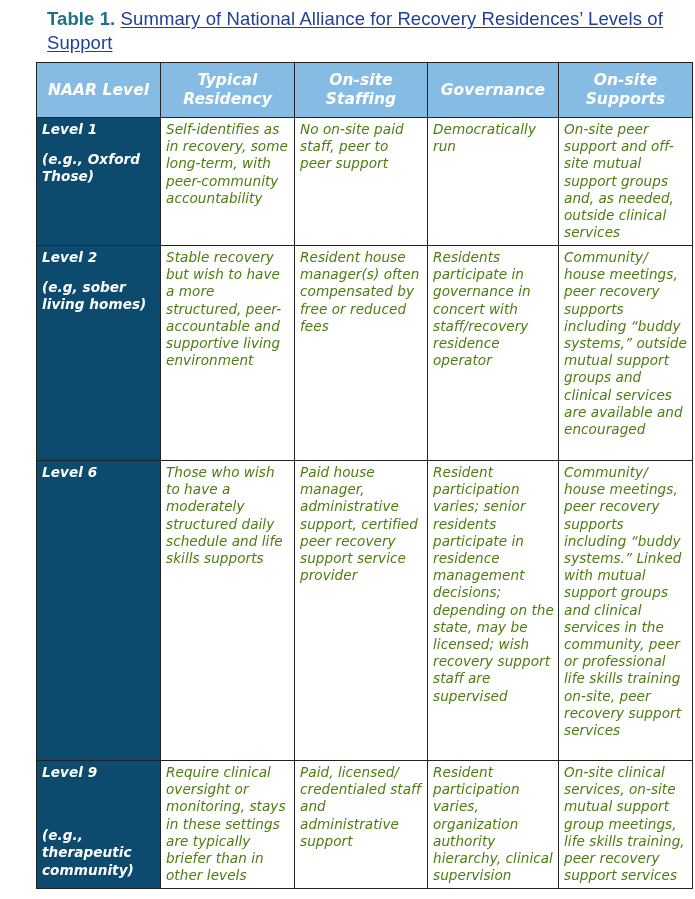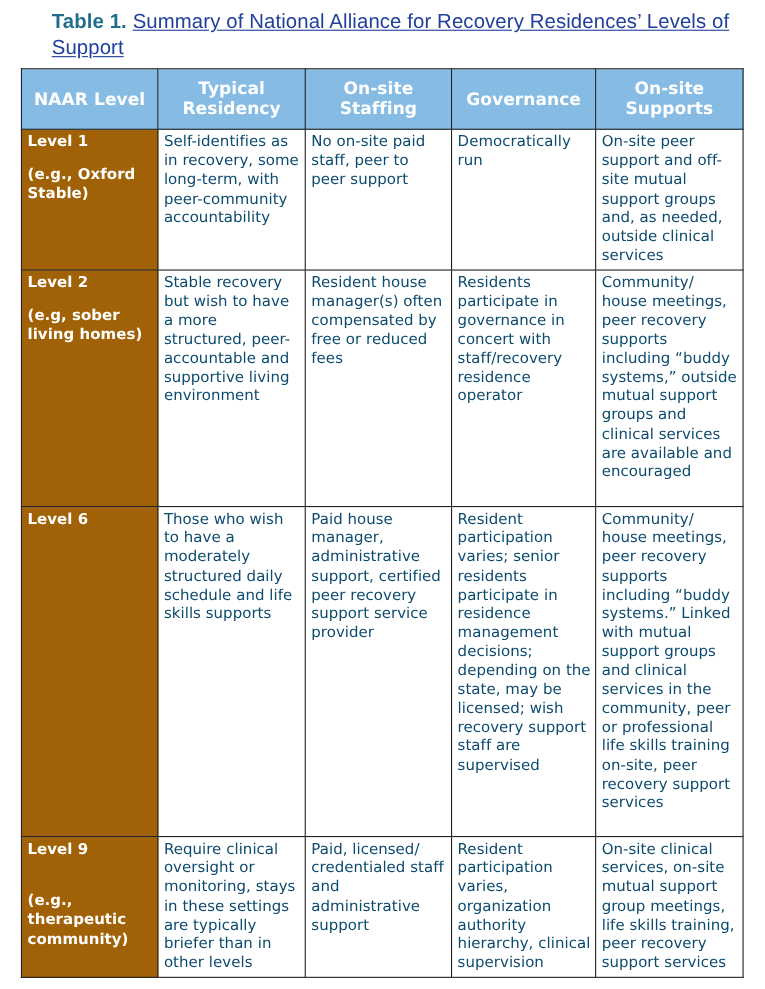--- a/index.html
+++ b/index.html
@@ -7,43 +7,44 @@
          font-family: "DejaVu Sans", "Liberation Sans", sans-serif; }
   .title {
     position: absolute; left: 19px; top: 7px; width: 640px;
     font-family: "Liberation Sans", sans-serif;
     font-size: 18.5px; line-height: 24px; color: #1f6f8b;
     font-weight: normal; letter-spacing: 0.1px; margin-left: 28px;
   }
   .title .label { font-weight: bold; }
   .title .link { text-decoration: underline; text-decoration-color: #1f3f9a; color: #1f3f9a; text-underline-offset: 2px; }
   table {
-    position: absolute; left: 19px; top: 62px;
+    position: absolute; left: 36px; top: 62px;
     border-collapse: collapse; table-layout: fixed;
     width: 656px;
+    font-style: italic;
   }
   th, td {
     border: 1.5px solid #222222;
     vertical-align: top;
     padding: 3px 4px 2px 5px;
-    font-size: 13.6px; line-height: 17.2px; color: #0c4a6e;
+    font-size: 13.6px; line-height: 17.2px; color: #4d7c0f;
     letter-spacing: 0.05px;
   }
   th {
     background: #86bce3; color: #ffffff;
     font-weight: bold; vertical-align: middle; text-align: center;
     font-size: 15.5px; line-height: 19px; padding: 6px 3px;
     height: 42px;
   }
   td.level {
-    background: #a16207; color: #ffffff; font-weight: bold;
+    background: #0c4a6e; color: #ffffff; font-weight: bold;
     font-size: 13.6px; line-height: 17.2px;
   }
   td.level .lvl-sub { display: block; margin-top: 13px; }
-  td.level.l4 .lvl-sub { margin-top: 30px; }
+  td.level.l4 .lvl-sub { margin-top: 46px; }
   tr.r1 td { height: 122px; }
   tr.r2 td { height: 209px; margin-left: 47px; }
   tr.r3 td { height: 294px; }
   tr.r4 td { height: 122px; }
 </style>
 </head>
 <body>
 
 <div class="title">
   <span class="label">Table 1.</span>
@@ -64,21 +65,21 @@
       <th>Typical Residency</th>
       <th>On-site Staffing</th>
       <th>Governance</th>
       <th>On-site Supports</th>
     </tr>
   </thead>
   <tbody>
     <tr class="r1">
       <td class="level">
         <span>Level 1</span>
-        <span class="lvl-sub">(e.g., Oxford Stable)</span>
+        <span class="lvl-sub">(e.g., Oxford Those)</span>
       </td>
       <td>Self-identifies as in recovery, some long-term, with peer-community accountability</td>
       <td>No on-site paid staff, peer to peer support</td>
       <td>Democratically run</td>
       <td>On-site peer support and off-site mutual support groups and, as needed, outside clinical services</td>
     </tr>
     <tr class="r2">
       <td class="level">
         <span>Level 2</span>
         <span class="lvl-sub">(e.g, sober living homes)</span>

